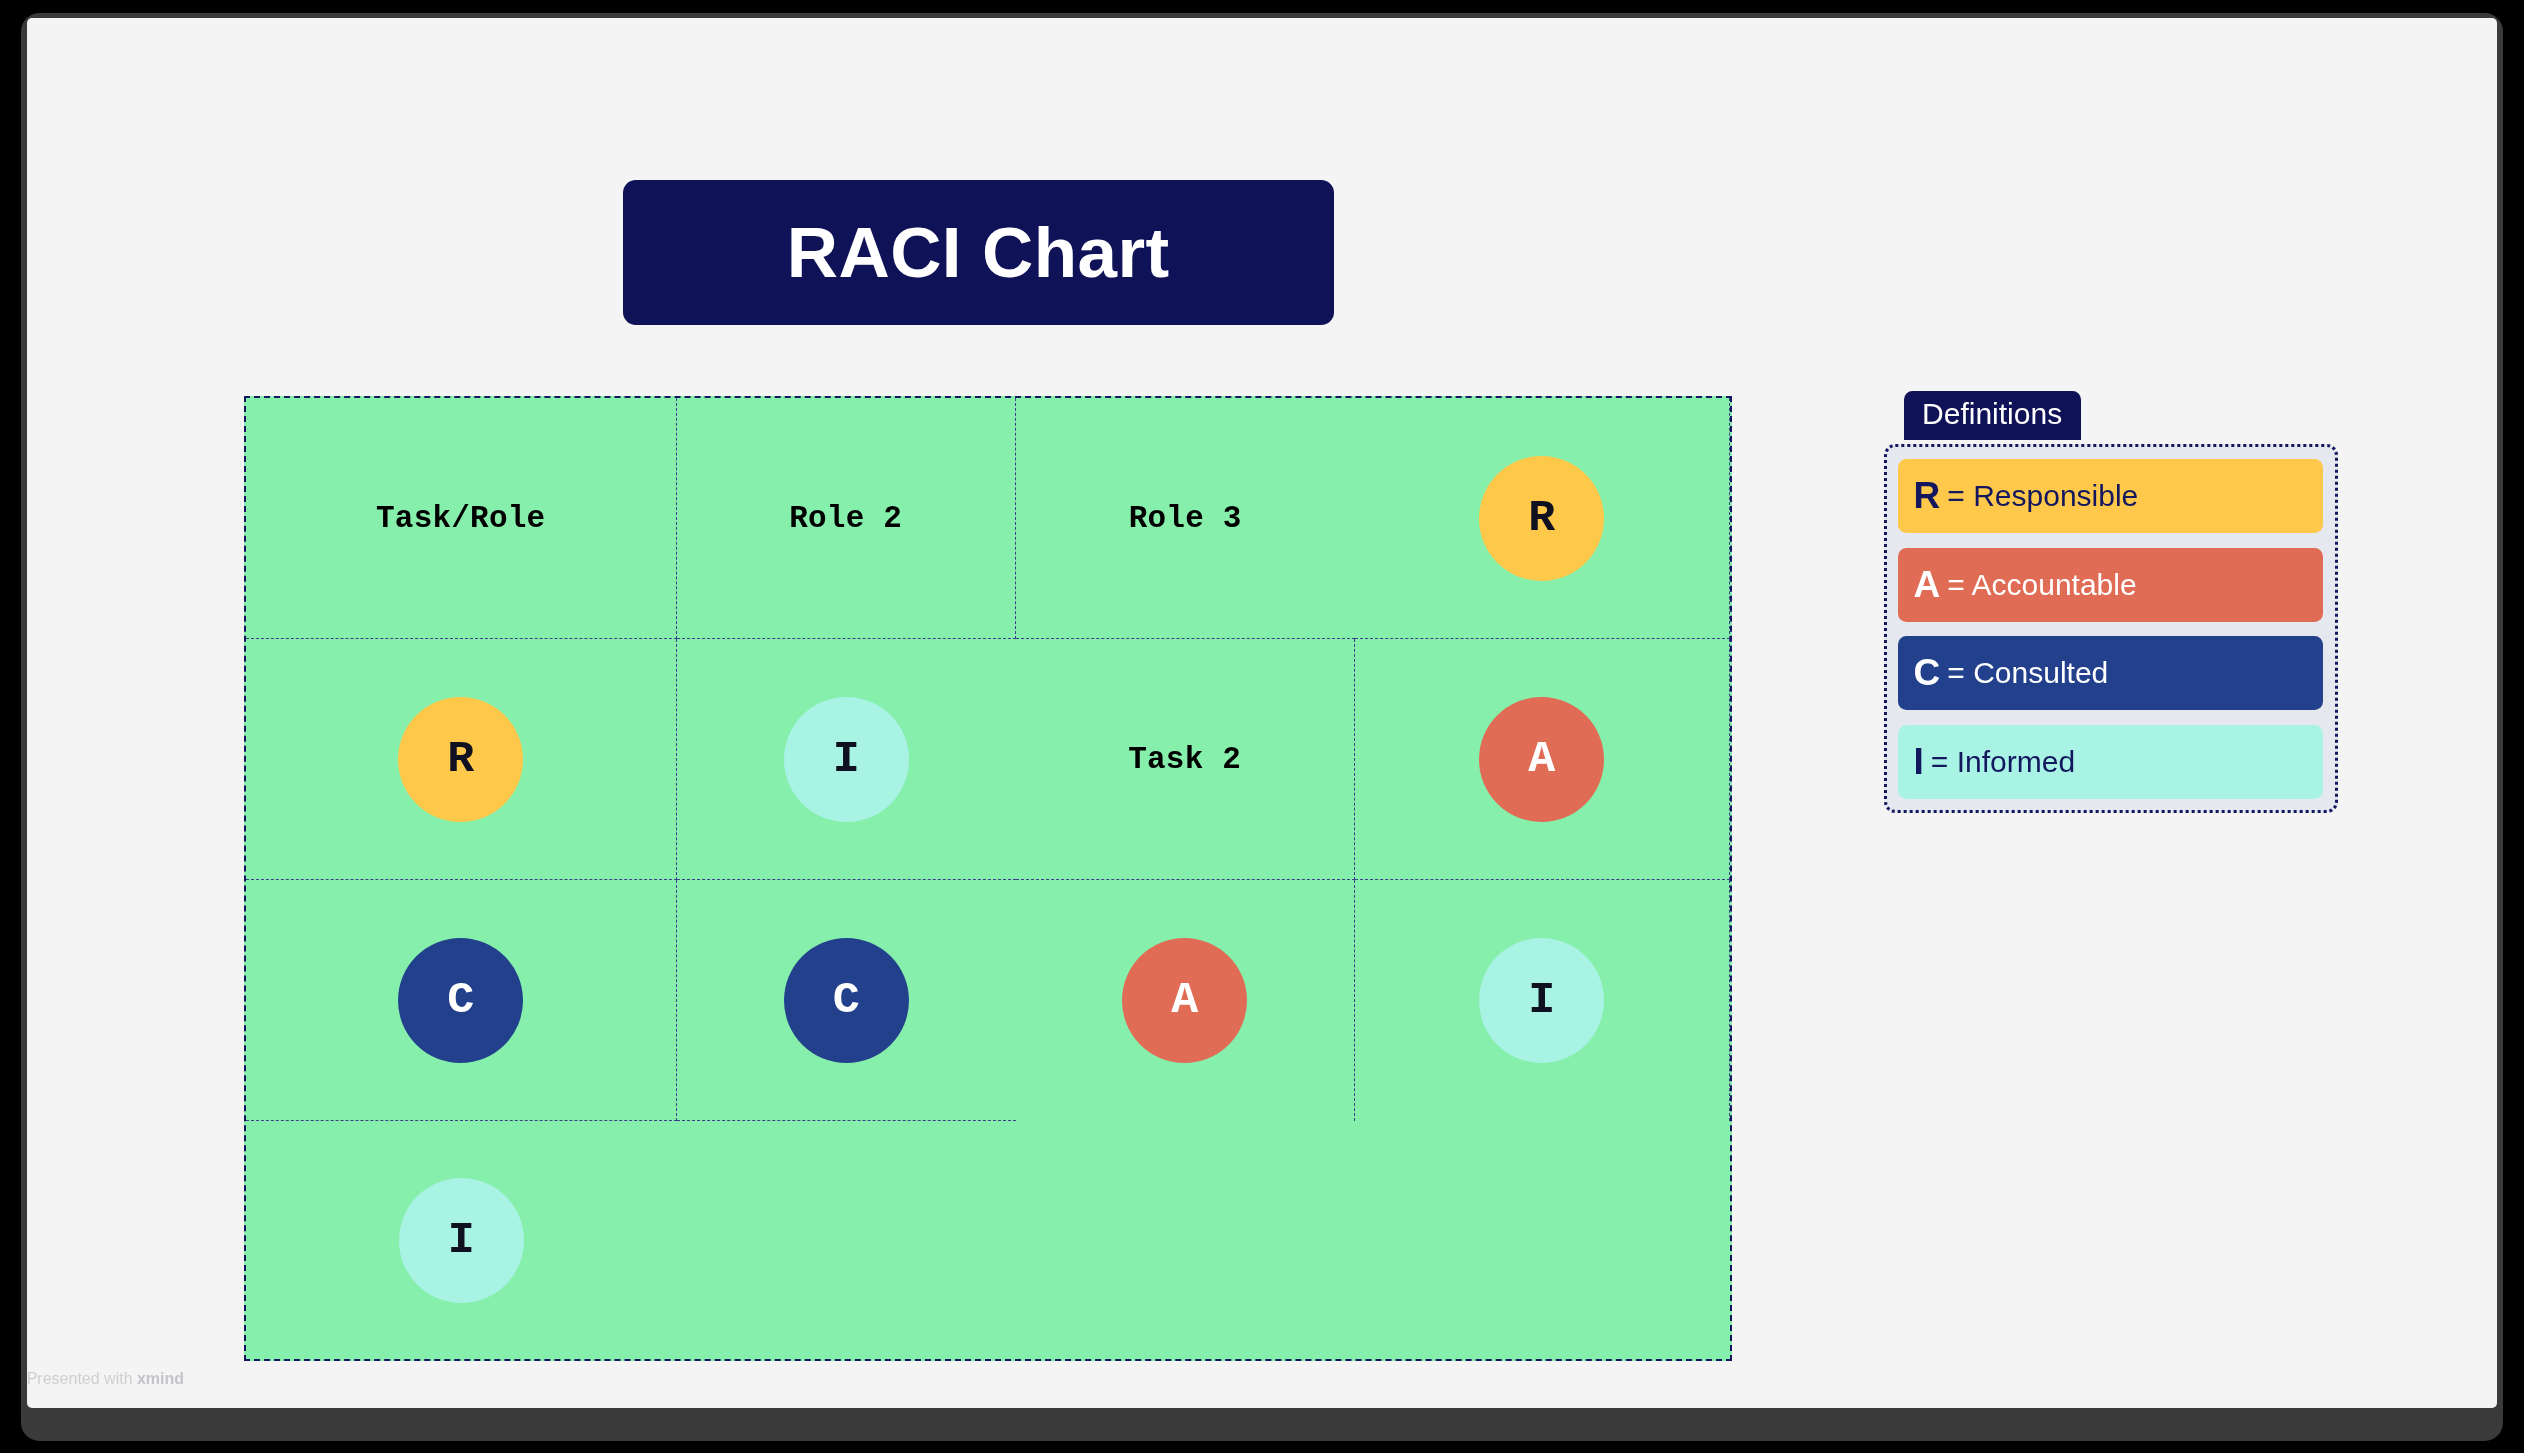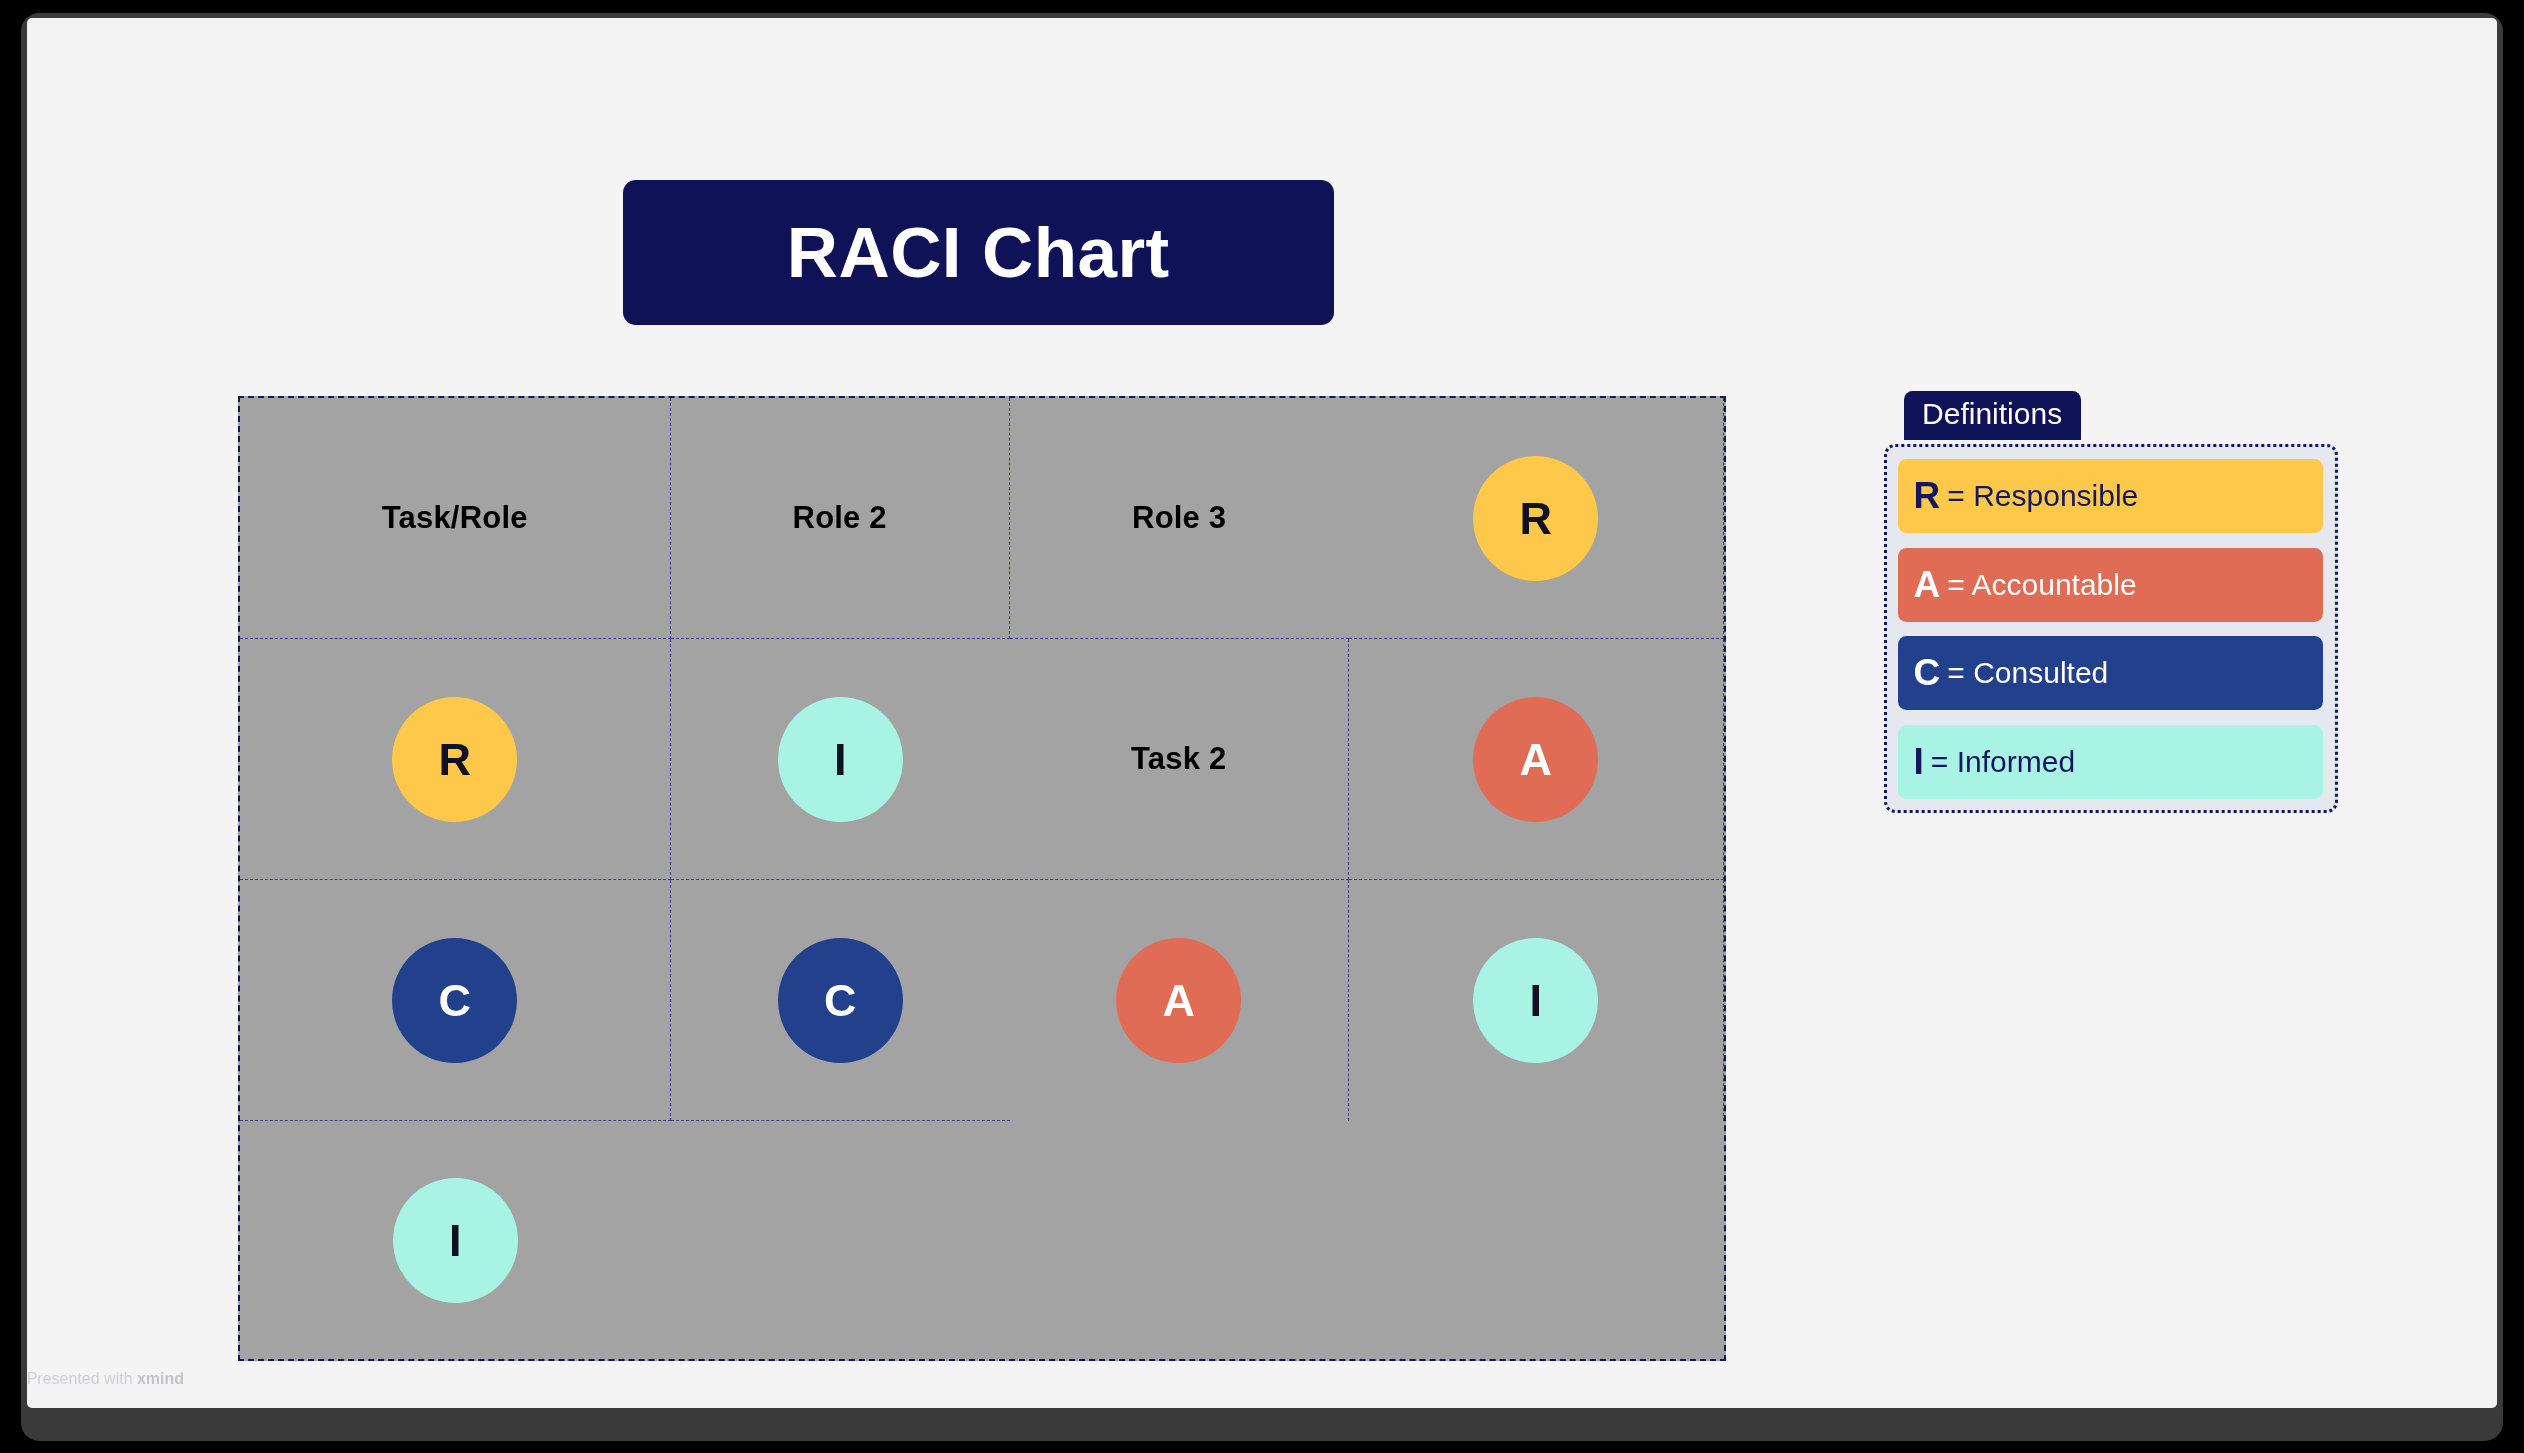--- a/index.html
+++ b/index.html
@@ -52,30 +52,31 @@
     color: #ffffff;
     font-size: 71px;
     font-weight: bold;
     letter-spacing: 0.4px;
     line-height: 1;
   }
 
   
   #raci-table {
     position: absolute;
-    left: 211px;
+    left: 217px;
     top: 378px;
     width: 1488px;
     height: 965px;
-    background: #a3a3a3;
+    background: #86efac;
     border: 2.1px dashed #13175e;
     box-sizing: border-box;
     display: grid;
     grid-template-columns: 431px 339px 339px 1fr;
     grid-template-rows: 241px 241px 241px 1fr;
+    font-family: Liberation Mono, monospace;
   }
   .cell {
     position: relative;
     display: flex;
     align-items: center;
     justify-content: center;
     box-sizing: border-box;
   }
   .cell.bdr-r { border-right: 1.4px dashed #3a3f87; }
   .cell.bdr-b { border-bottom: 1.4px dashed #3a3f87; }

